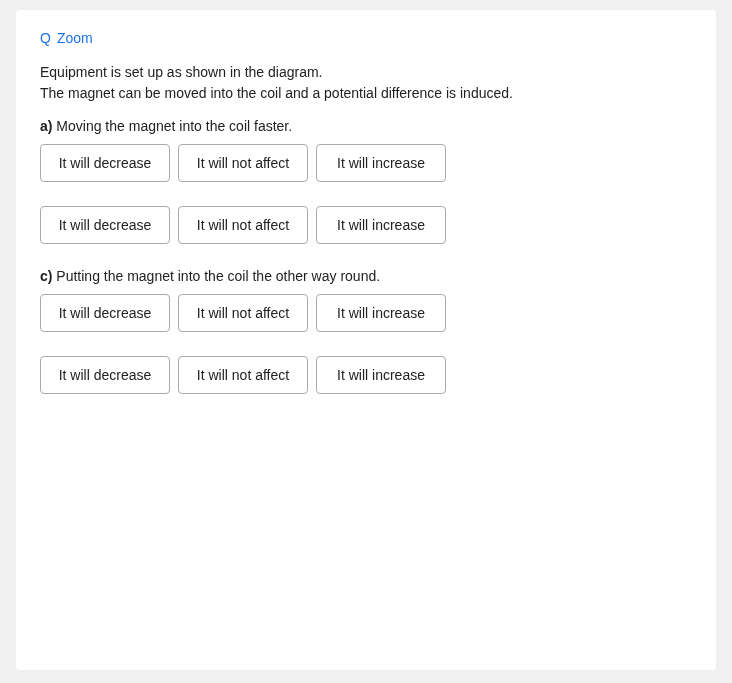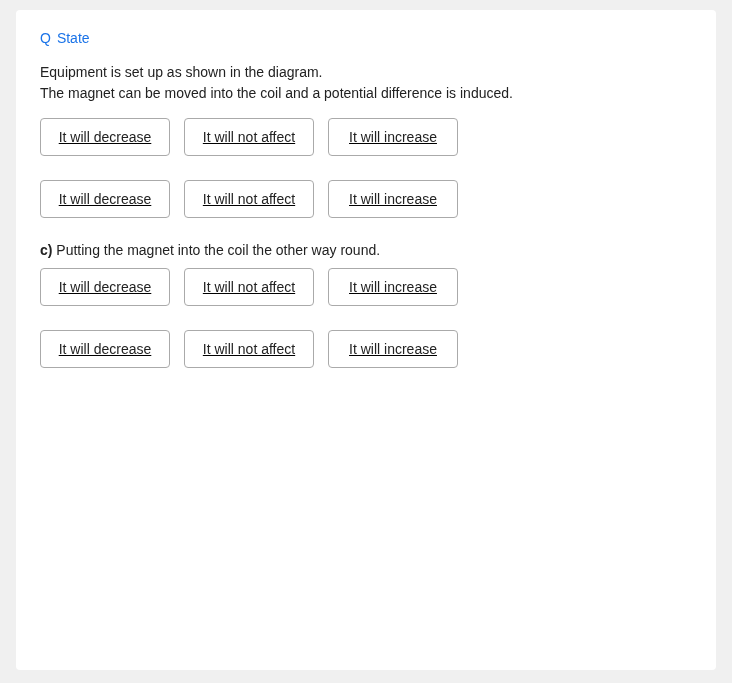--- a/index.html
+++ b/index.html
@@ -58,22 +58,21 @@
       margin-bottom: 10px;
       font-weight: normal;
     }
 
     .question-label strong {
       font-weight: bold;
     }
 
     .options-row {
       display: flex;
-      gap: 14px;
-      text-decoration: underline;
+      gap: 8px;
     }
 
     .option-btn {
       border: 1.5px solid #aaa;
       background: #ffffff;
       border-radius: 4px;
       padding: 10px 16px;
       font-size: 14px;
       color: #222;
       cursor: pointer;
@@ -82,30 +81,31 @@
       font-family: Arial, sans-serif;
     }
   </style>
 </head>
 <body>
 
 <div class="page-container">
 
   <div class="zoom-header">
     <span class="zoom-icon">Q</span>
-    <span>State</span>
+    <span>Zoom</span>
   </div>
 
   <div class="intro-text">
     <div>Equipment is set up as shown in the diagram.</div>
     <div>The magnet can be moved into the coil and a potential difference is induced.</div>
   </div>
 
   <div id="questions-container">
       <div class="question-block">
+        <div class="question-label"><strong>a)</strong>  Moving the magnet into the coil faster.</div>
         <div class="options-row">
           <button class="option-btn">It will decrease</button>
           <button class="option-btn">It will not affect</button>
           <button class="option-btn">It will increase</button>
         </div>
       </div>
       <div class="question-block">
         <div class="options-row">
           <button class="option-btn">It will decrease</button>
           <button class="option-btn">It will not affect</button>

